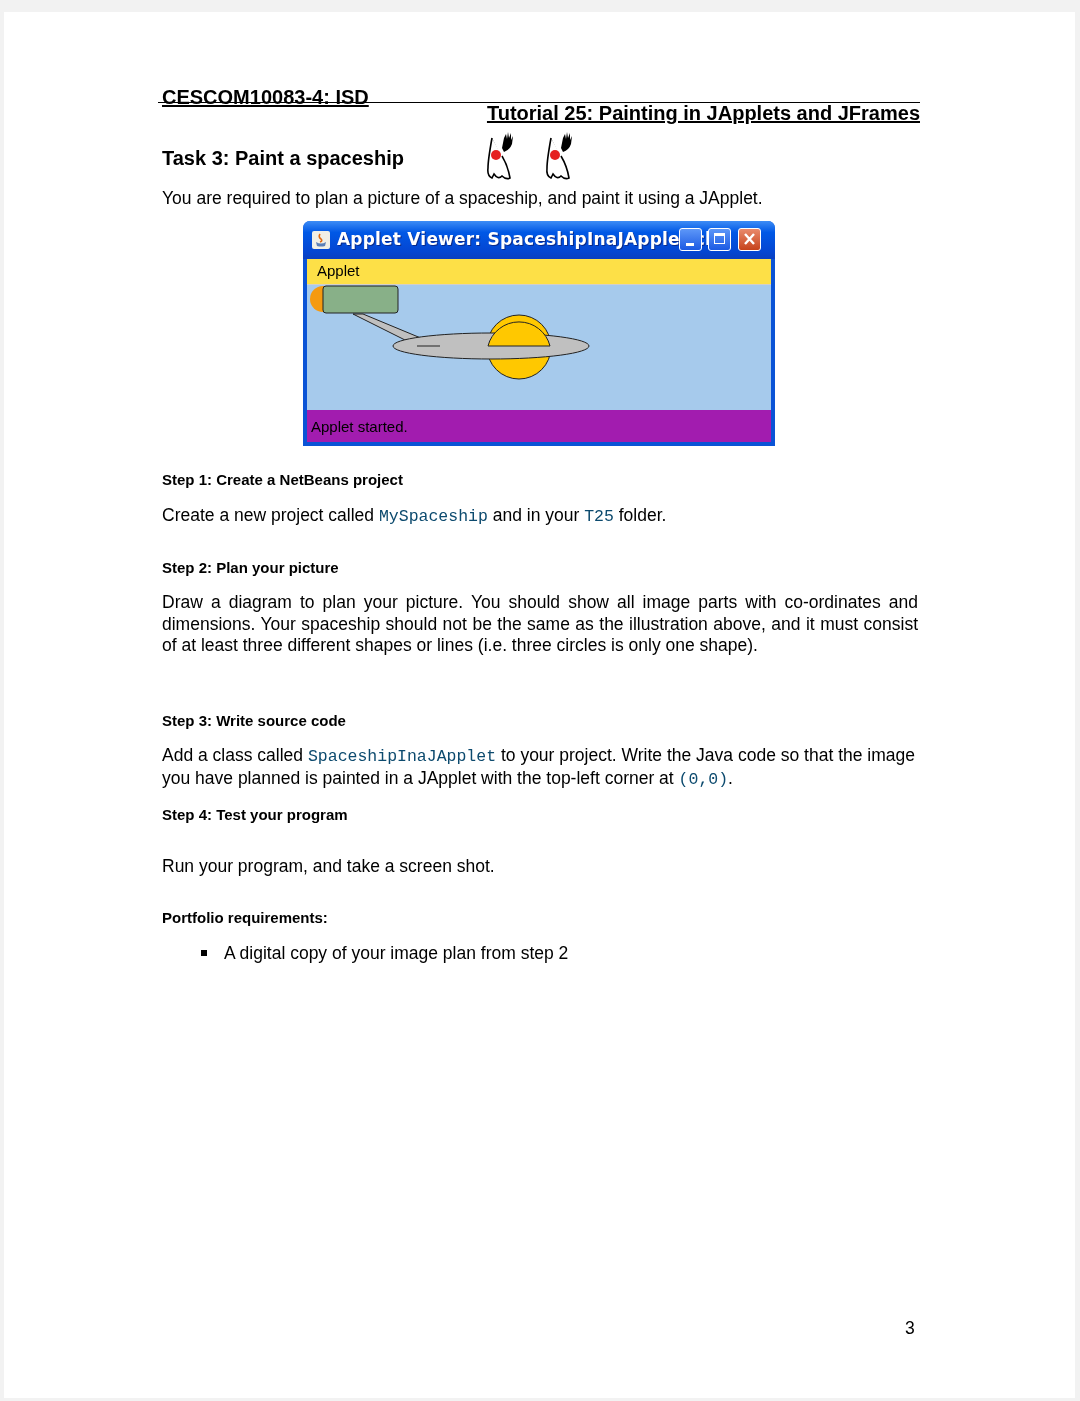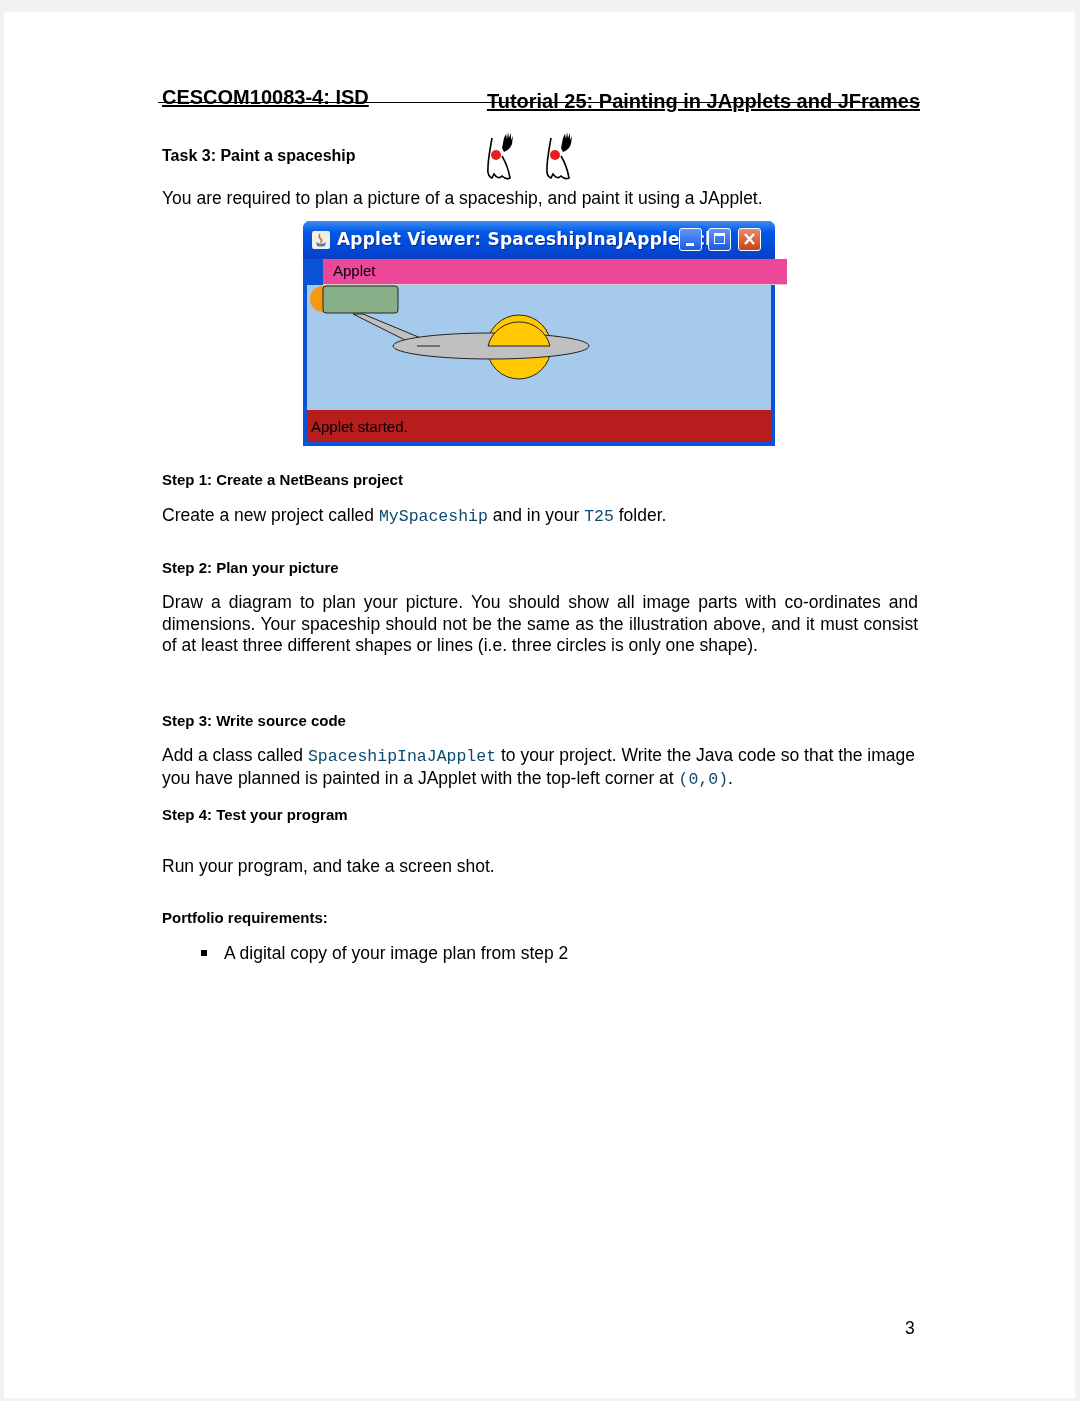--- a/index.html
+++ b/index.html
@@ -16,22 +16,22 @@
       width: 1071px; height: 1386px;
       background: #fff;
     }
     .abs { position: absolute; }
     .header {
       left: 158px; top: 74px; width: 762px; height: 28px;
       border-bottom: 1.5px solid #000;
       font-weight: bold; font-size: 20px;
     }
     .header .left { position: absolute; left: 4px; top: 12px; text-decoration: underline; }
-    .header .right { position: absolute; right: 0; top: 16px; text-decoration: underline; }
-    .h-task { left: 162px; top: 147px; font-size: 16px; font-weight: bold; }
+    .header .right { position: absolute; right: 0; top: 28px; text-decoration: underline; }
+    .h-task { left: 162px; top: 147px; font-size: 20px; font-weight: bold; }
     .duke { top: 130px; width: 34px; height: 52px; }
     .p { font-size: 17.5px; line-height: 21.5px; }
     .h-step { font-size: 15px; font-weight: bold; }
     .mono { font-family: "Liberation Mono", monospace; font-size: 16.5px; color: #0c4a6e; }
     .justify { text-align: justify; width: 756px; }
 
     
     .win {
       left: 303px; top: 221px; width: 472px; height: 225px;
       background: #0a53d6; border-radius: 7px 7px 0 0;
@@ -52,31 +52,31 @@
       position: absolute; left: 9px; top: 10px; width: 18px; height: 18px;
       background: #f1efe6; border-radius: 2px;
     }
     .wbtn {
       position: absolute; top: 7px; width: 23px; height: 23px;
       border: 1px solid #fff; border-radius: 3px; box-sizing: border-box;
       background: linear-gradient(#5d97f8, #1c5ae3);
     }
     .wbtn.close { background: linear-gradient(#e98a6c, #c6431c); }
     .menubar {
-      position: absolute; left: 20px; top: 38px; width: 464px; height: 25px;
-      background: #ec4899; border-bottom: 1px solid #d4d0c8;
+      position: absolute; left: 4px; top: 38px; width: 464px; height: 25px;
+      background: #fde047; border-bottom: 1px solid #d4d0c8;
     }
     .menubar span { position: absolute; left: 10px; top: 3px; font-size: 15px; }
     .canvas {
       position: absolute; left: 4px; top: 64px; width: 464px; height: 125px;
       background: #a6caec; overflow: hidden;
     }
     .status {
       position: absolute; left: 4px; top: 189px; width: 464px; height: 32px;
-      background: #b91c1c;
+      background: #a21caf;
     }
     .status span { position: absolute; left: 4px; top: 8px; font-size: 15px; }
 
     ul.reqs { list-style: none; margin: 0; padding: 0; }
     ul.reqs li { position: relative; padding-left: 62px; height: 33px; font-size: 17.5px; }
     ul.reqs li::before {
       content: ""; position: absolute; left: 39px; top: 7px;
       width: 6px; height: 6px; background: #000;
     }
     .pagenum { left: 905px; top: 1318px; font-size: 17.5px; }

